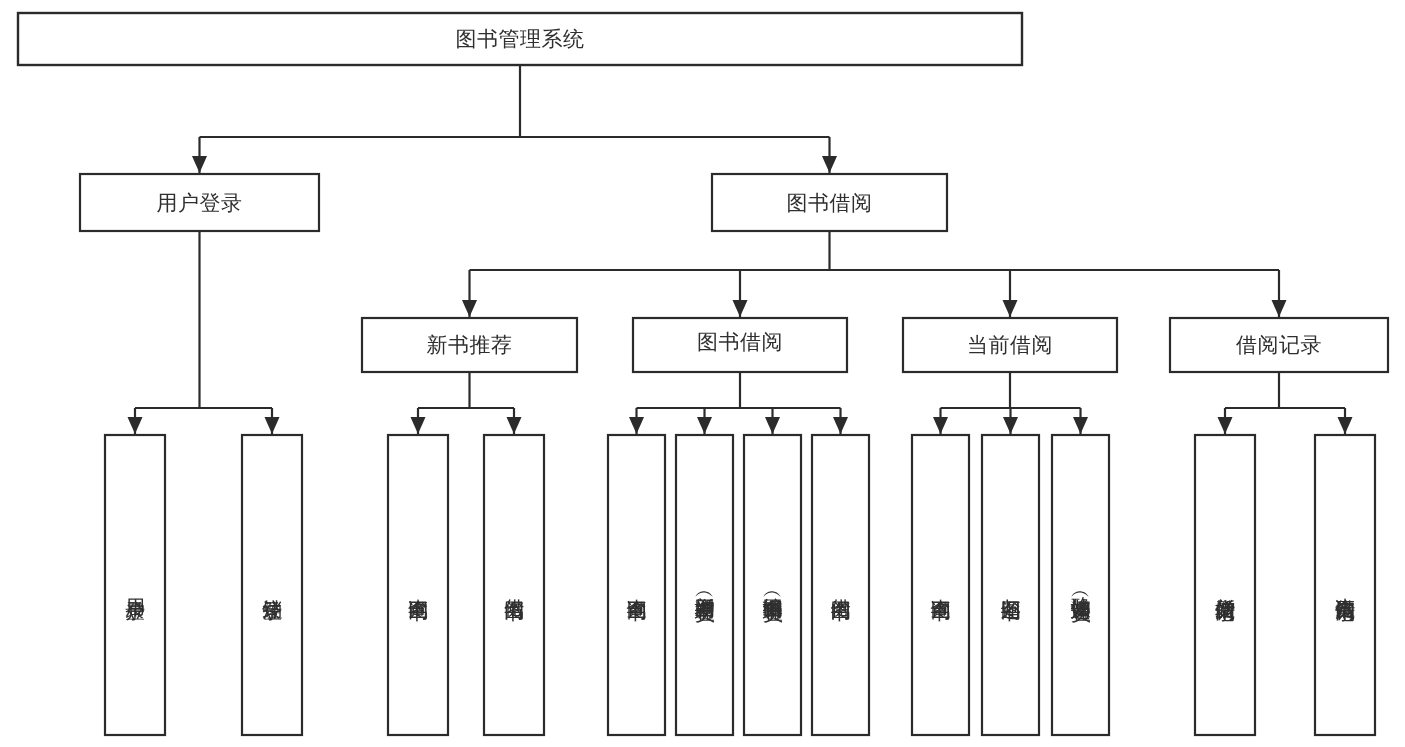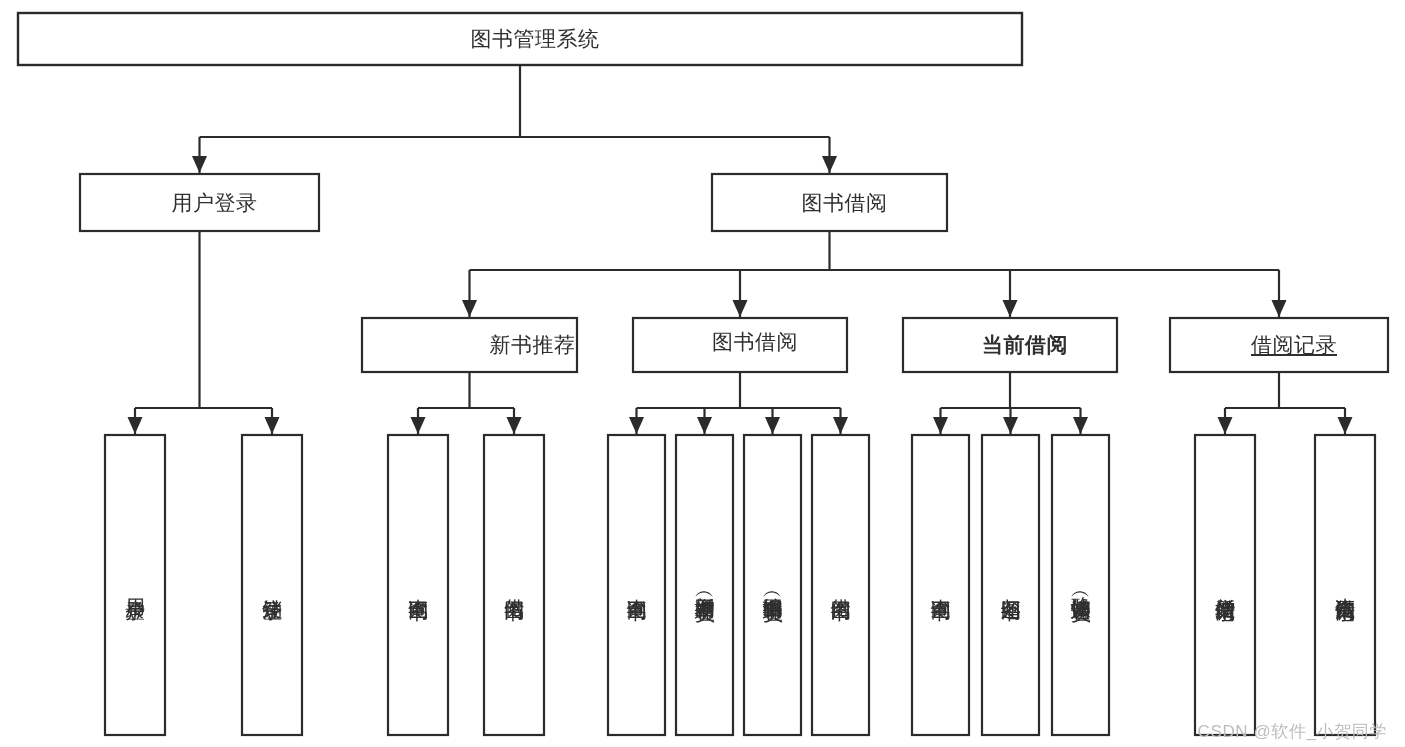--- a/index.html
+++ b/index.html
@@ -46,21 +46,20 @@
   .node-label-h {
     position: absolute;
     display: flex;
     align-items: center;
     justify-content: center;
     color: #2f2f2f;
     font-size: 21px;
     letter-spacing: 0.5px;
     white-space: nowrap;
     pointer-events: none;
-    padding-left: 15px;
   }
   .node-label-v {
     position: absolute;
     display: flex;
     align-items: center;
     justify-content: center;
     color: #2f2f2f;
     font-size: 20px;
     line-height: 1.08;
     writing-mode: vertical-rl;
@@ -160,32 +159,31 @@
         <rect x="982" y="435" width="57" height="300" class="node-box level-3"></rect>
         <rect x="1052" y="435" width="57" height="300" class="node-box level-3"></rect>
         <rect x="1195" y="435" width="60" height="300" class="node-box level-3"></rect>
         <rect x="1315" y="435" width="60" height="300" class="node-box level-3"></rect>
       </g>
   </svg>
   <div id="labels-layer">
       <div class="node-label-h" style="left: 18px; top: 13px; width: 1004px; height: 52px;">图书管理系统</div>
       <div class="node-label-h" style="left: 80px; top: 174px; width: 239px; height: 57px;">用户登录</div>
       <div class="node-label-h" style="left: 712px; top: 174px; width: 235px; height: 57px;">图书借阅</div>
-      <div class="node-label-h" style="left: 362px; top: 318px; width: 215px; height: 54px; margin-left: 48px;">新书推荐</div>
+      <div class="node-label-h" style="left: 362px; top: 318px; width: 215px; height: 54px;">新书推荐</div>
       <div class="node-label-h" style="left: 633px; top: 318px; width: 214px; height: 47px;">图书借阅</div>
-      <div class="node-label-h" style="left: 903px; top: 318px; width: 214px; height: 54px; font-weight: bold;">当前借阅</div>
-      <div class="node-label-h" style="left: 1170px; top: 318px; width: 218px; height: 54px; text-decoration: underline;">借阅记录</div>
+      <div class="node-label-h" style="left: 903px; top: 318px; width: 214px; height: 54px;">当前借阅</div>
+      <div class="node-label-h" style="left: 1170px; top: 318px; width: 218px; height: 54px;">借阅记录</div>
       <div class="node-label-v" style="left: 105px; top: 435px; width: 60px; height: 300px;">用户登录</div>
       <div class="node-label-v" style="left: 242px; top: 435px; width: 60px; height: 300px;">注销登录</div>
       <div class="node-label-v" style="left: 388px; top: 435px; width: 60px; height: 300px;">查询图书</div>
       <div class="node-label-v" style="left: 484px; top: 435px; width: 60px; height: 300px;">借阅图书</div>
       <div class="node-label-v" style="left: 608px; top: 435px; width: 57px; height: 300px;">查询图书</div>
       <div class="node-label-v" style="left: 676px; top: 435px; width: 57px; height: 300px;">新增图书（管理员）</div>
       <div class="node-label-v" style="left: 744px; top: 435px; width: 57px; height: 300px;">编辑图书（管理员）</div>
       <div class="node-label-v" style="left: 812px; top: 435px; width: 57px; height: 300px;">借阅图书</div>
       <div class="node-label-v" style="left: 912px; top: 435px; width: 57px; height: 300px;">查询图书</div>
       <div class="node-label-v" style="left: 982px; top: 435px; width: 57px; height: 300px;">归还图书</div>
       <div class="node-label-v" style="left: 1052px; top: 435px; width: 57px; height: 300px;">确认归还（管理员）</div>
       <div class="node-label-v" style="left: 1195px; top: 435px; width: 60px; height: 300px;">新增借阅记录</div>
       <div class="node-label-v" style="left: 1315px; top: 435px; width: 60px; height: 300px;">查询借阅记录</div>
     </div>
-  <div class="watermark">CSDN @软件_小贺同学</div>
 </div>
 
 </body></html>

